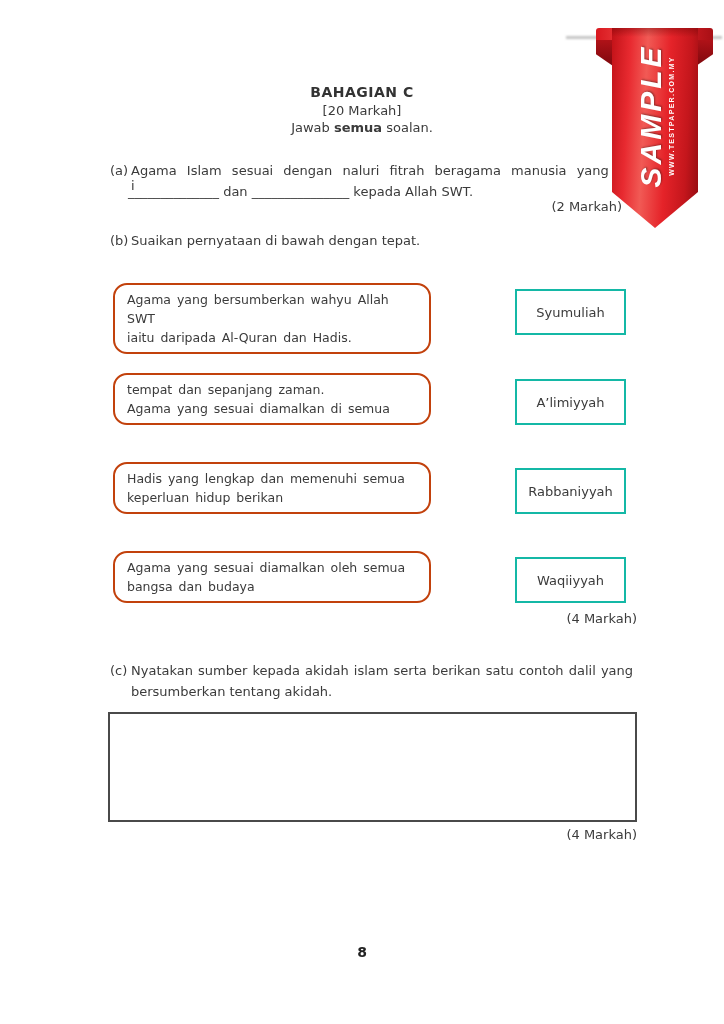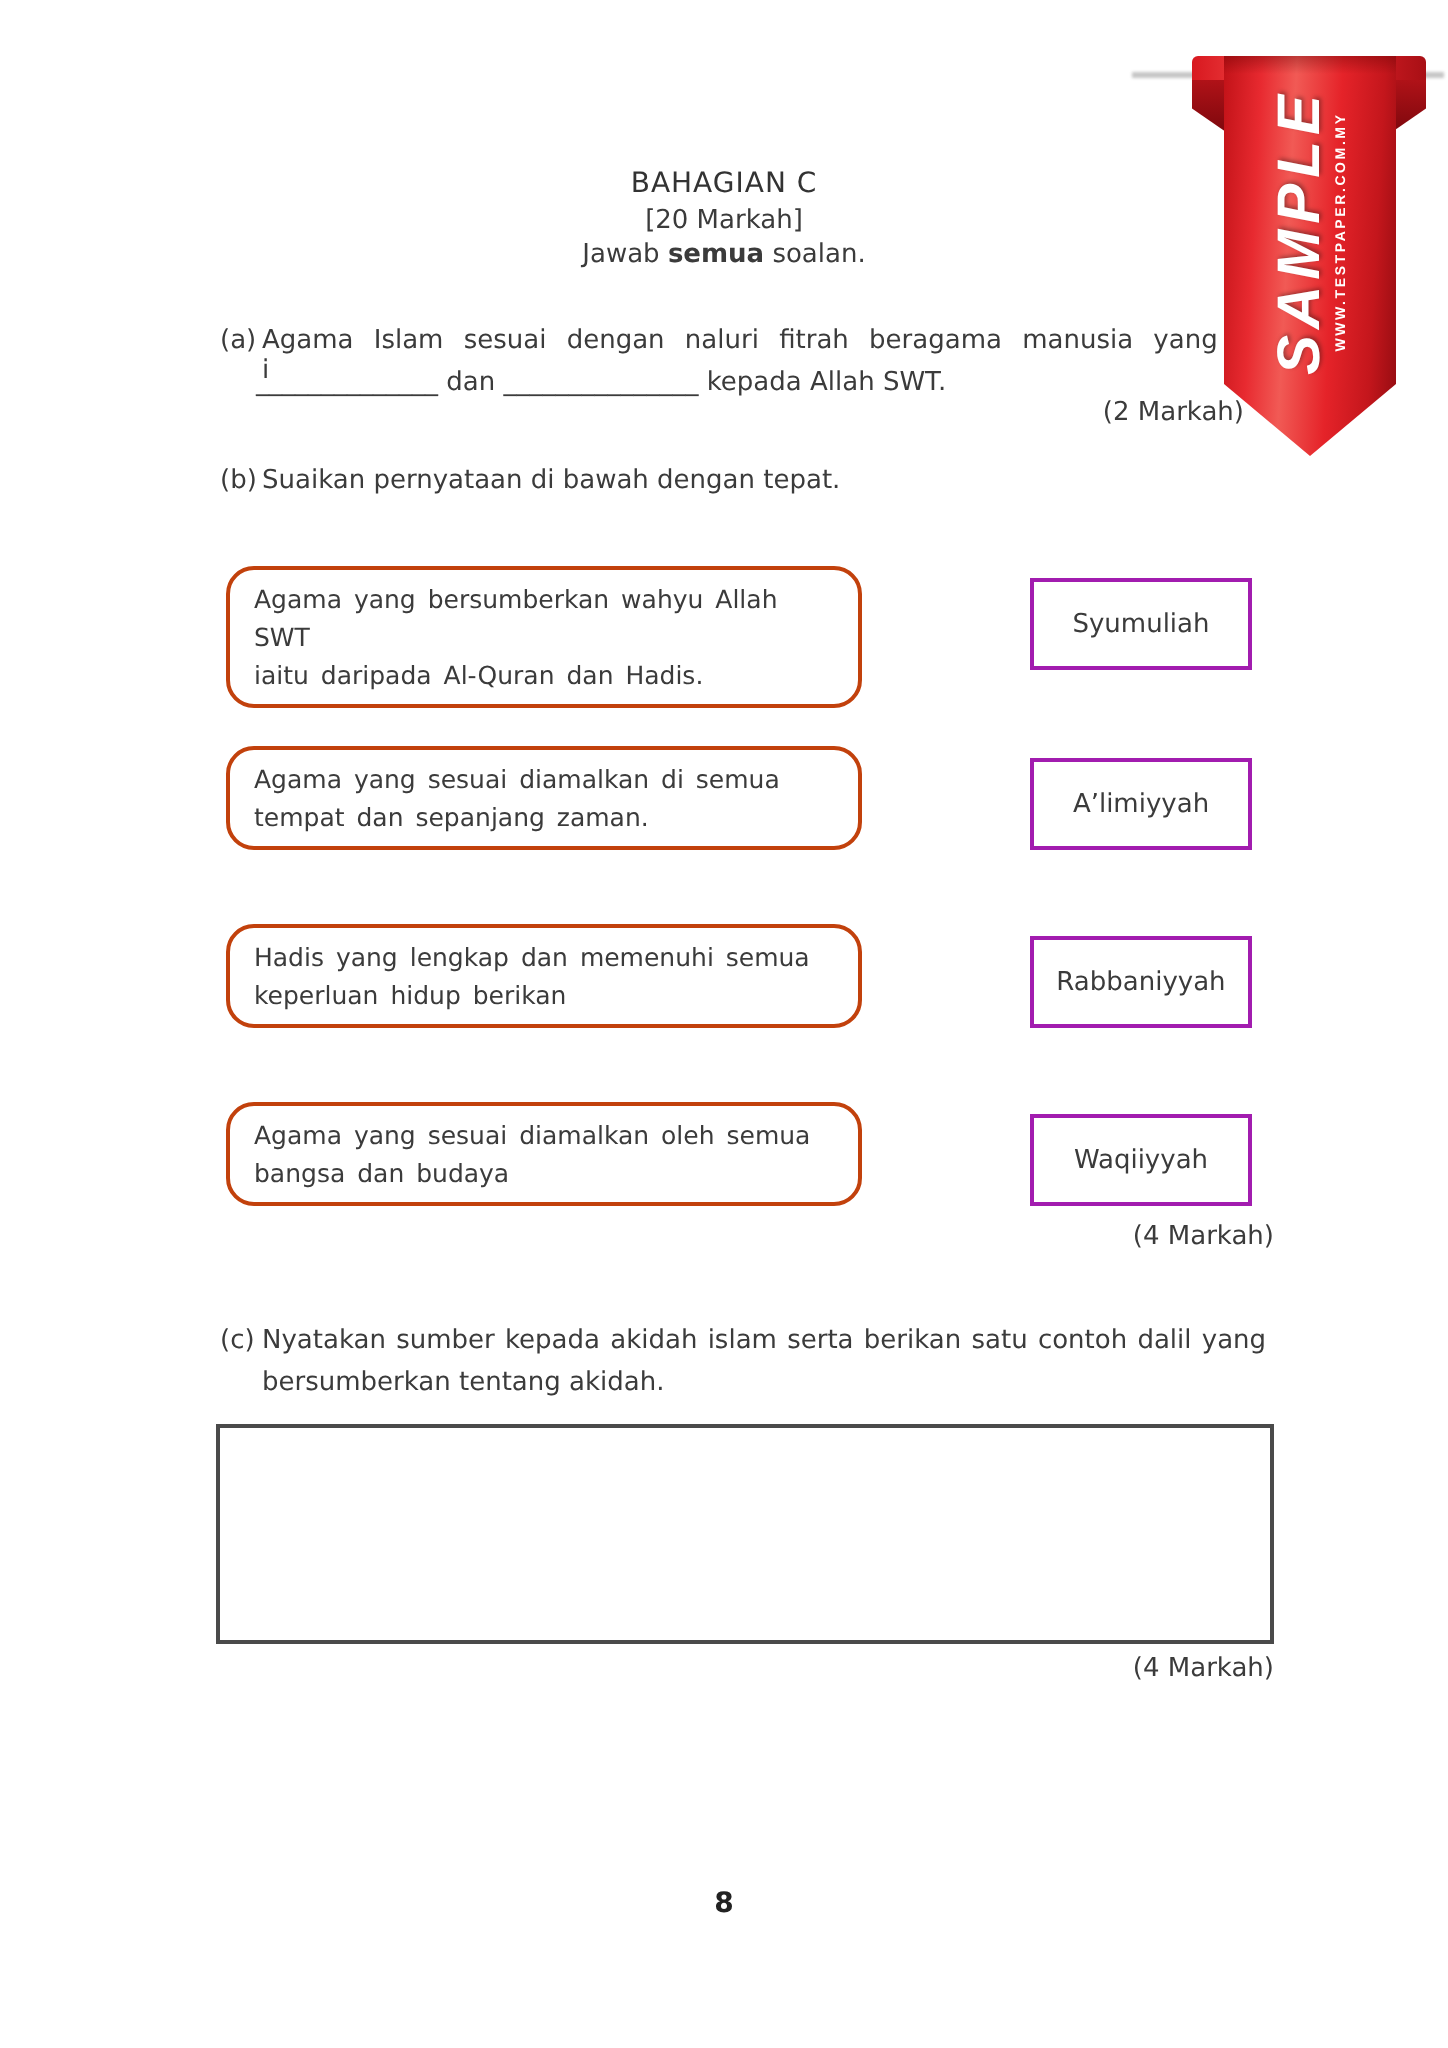--- a/index.html
+++ b/index.html
@@ -5,37 +5,37 @@
   * { margin:0; padding:0; box-sizing:border-box; }
   html,body { background:#ffffff; }
   .page {
     position:relative; width:724px; height:1024px; margin:0 auto;
     background:#ffffff; overflow:hidden;
     font-family:"DejaVu Sans","Liberation Sans",sans-serif;
     color:#3b3b3b; font-size:13px;
   }
   
   .hdr { position:absolute; left:0; width:724px; text-align:center; }
-  .hdr-title { top:84px; font-weight:normal; font-size:14px; letter-spacing:.5px; color:#333; }
+  .hdr-title { top:84px; font-weight:bold; font-size:14px; letter-spacing:.5px; color:#333; }
   .hdr-marks { top:103px; }
   
   .qlabel { position:absolute; left:110px; }
   .qtext  { position:absolute; left:131px; }
   .marks  { position:absolute; text-align:right; }
   .blank-line { letter-spacing:0; }
   
   .stmt-box {
     position:absolute; left:113px; width:318px; min-height:50px;
     border:2px solid #c2410c; border-radius:14px;
     padding:5px 12px; font-size:12.5px; line-height:19px; word-spacing:2px;
     background:#fff;
   }
   .ans-box {
     position:absolute; left:515px; width:111px; height:46px;
-    border:2px solid #a21caf; background:#fff;
+    border:2px solid #14b8a6; background:#fff;
     display:flex; align-items:center; justify-content:center;
     font-size:13px;
   }
   
   .answer-area {
     position:absolute; left:108px; top:712px; width:529px; height:110px;
     border:2px solid #4a4a4a; background:#fff;
   }
   
   .pagenum { position:absolute; left:0; top:944px; width:724px; text-align:center;
@@ -84,22 +84,22 @@
 
   <div class="stmt-box" style="top:283px">
     <div>Agama yang bersumberkan wahyu Allah SWT</div>
     <div>iaitu daripada Al-Quran dan Hadis.</div>
   </div>
   <div class="ans-box" style="top:289px">
     <span>Syumuliah</span>
   </div>
 
   <div class="stmt-box" style="top:373px">
+    <div>tempat dan sepanjang zaman.</div>
     <div>Agama yang sesuai diamalkan di semua</div>
-    <div>tempat dan sepanjang zaman.</div>
   </div>
   <div class="ans-box" style="top:379px">
     <span>A’limiyyah</span>
   </div>
 
   <div class="stmt-box" style="top:462px">
     <div>Hadis yang lengkap dan memenuhi semua</div>
     <div>keperluan hidup berikan</div>
   </div>
   <div class="ans-box" style="top:468px">

